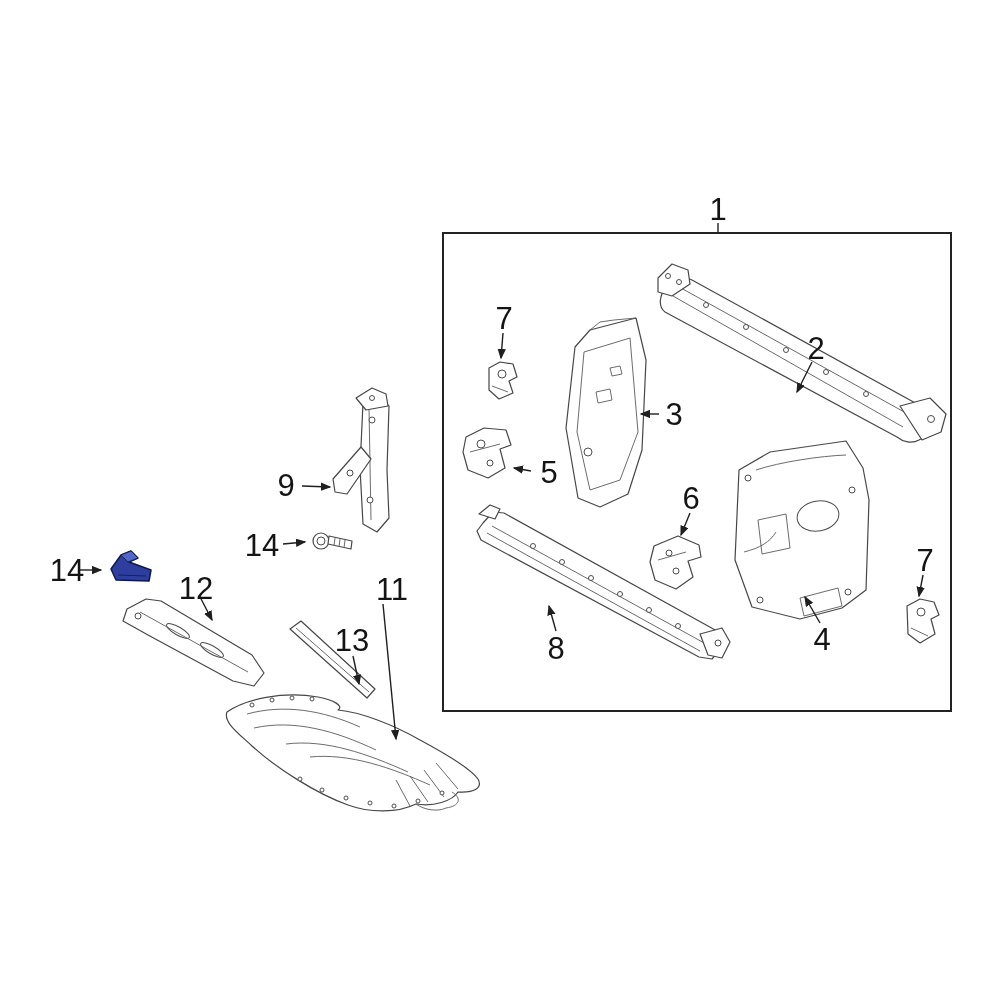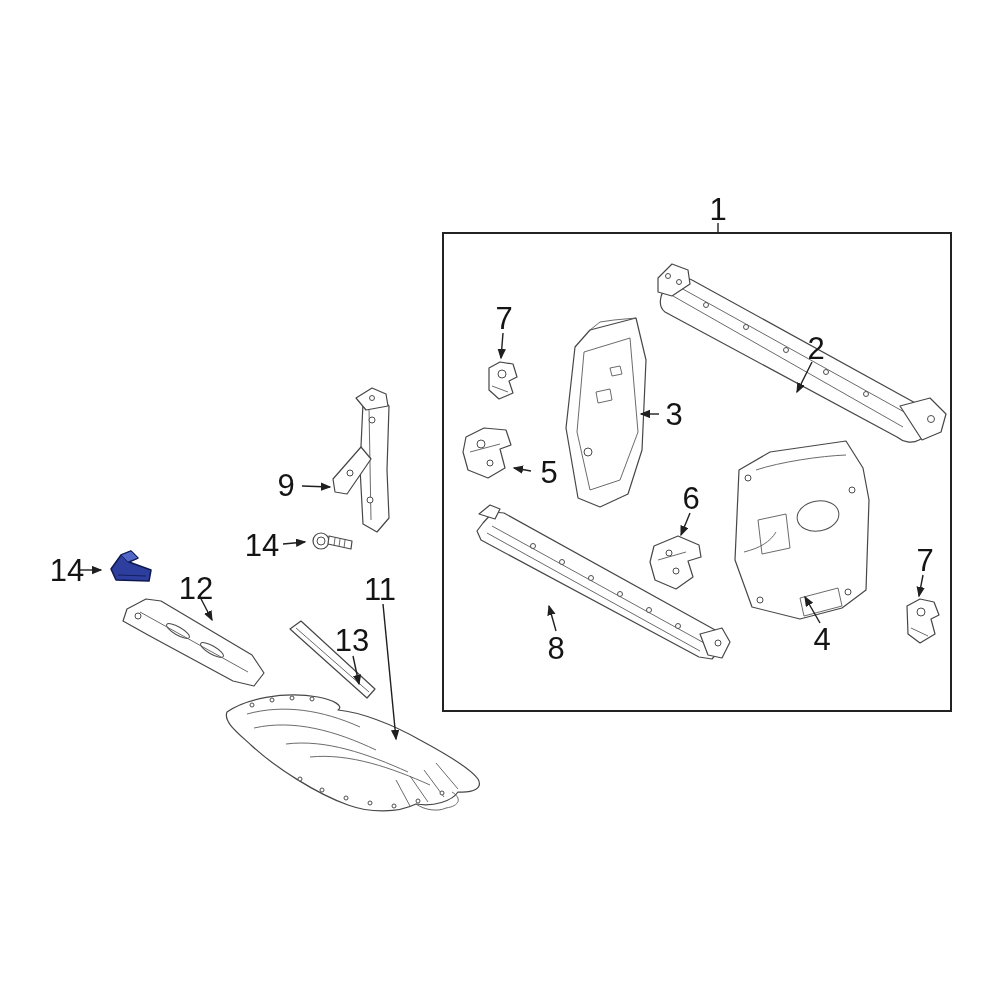--- a/index.html
+++ b/index.html
@@ -204,19 +204,19 @@
       <div class="callout" style="left: 816px; top: 348px;">2</div>
       <div class="callout" style="left: 674px; top: 414px;">3</div>
       <div class="callout" style="left: 822px; top: 639px;">4</div>
       <div class="callout" style="left: 549px; top: 472px;">5</div>
       <div class="callout" style="left: 691px; top: 498px;">6</div>
       <div class="callout" style="left: 504px; top: 318px;">7</div>
       <div class="callout" style="left: 925px; top: 560px;">7</div>
       <div class="callout" style="left: 556px; top: 648px;">8</div>
       <div class="callout" style="left: 286px; top: 485px;">9</div>
       <div class="callout" style="left: 262px; top: 545px;">14</div>
-      <div class="callout" style="left: 380px; top: 589px;">11</div>
+      <div class="callout" style="left: 392px; top: 589px;">11</div>
       <div class="callout" style="left: 196px; top: 588px;">12</div>
       <div class="callout" style="left: 352px; top: 640px;">13</div>
       <div class="callout" style="left: 61px; top: 570px; margin-left: 6px;">14</div>
     </div>
 
 </div>
 
 </body></html>

